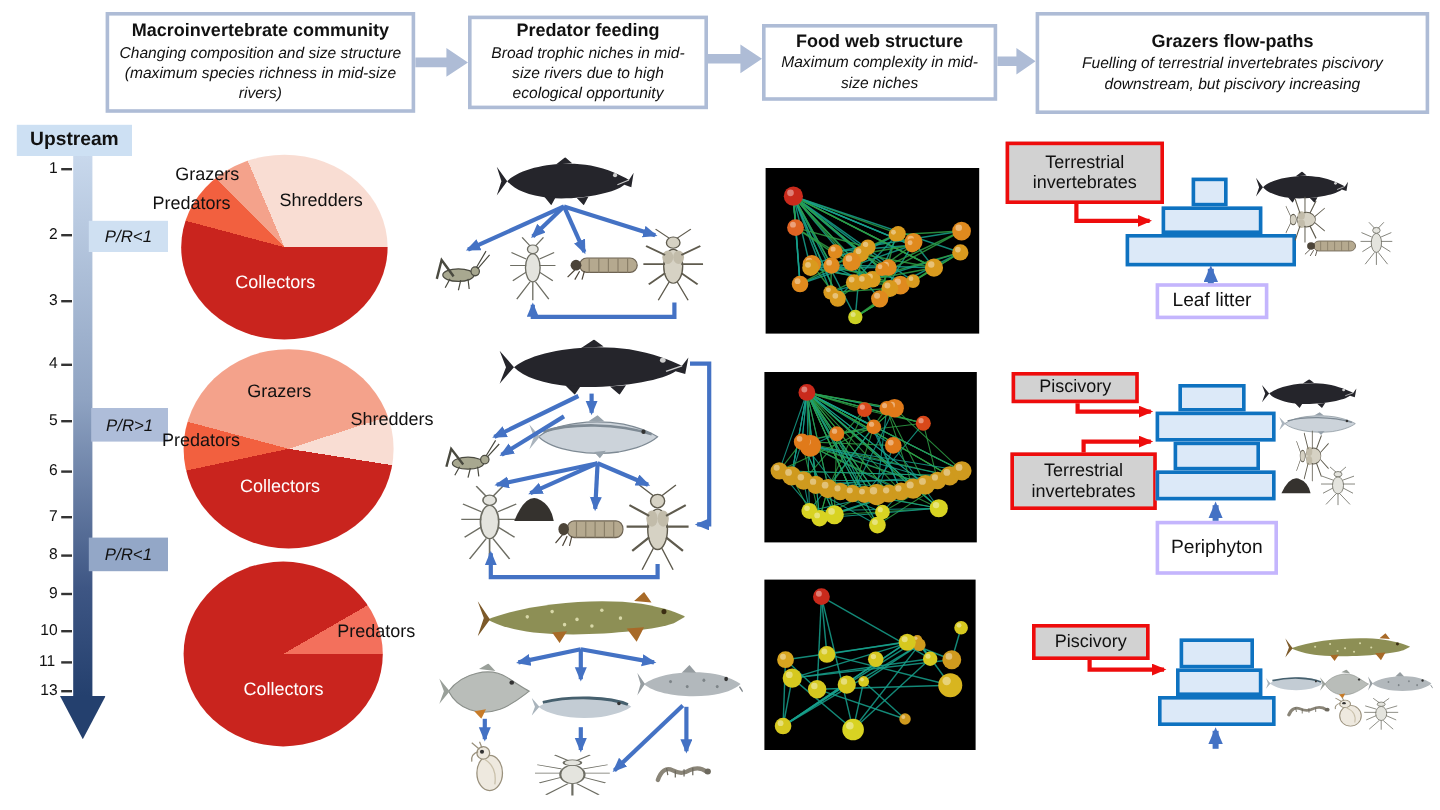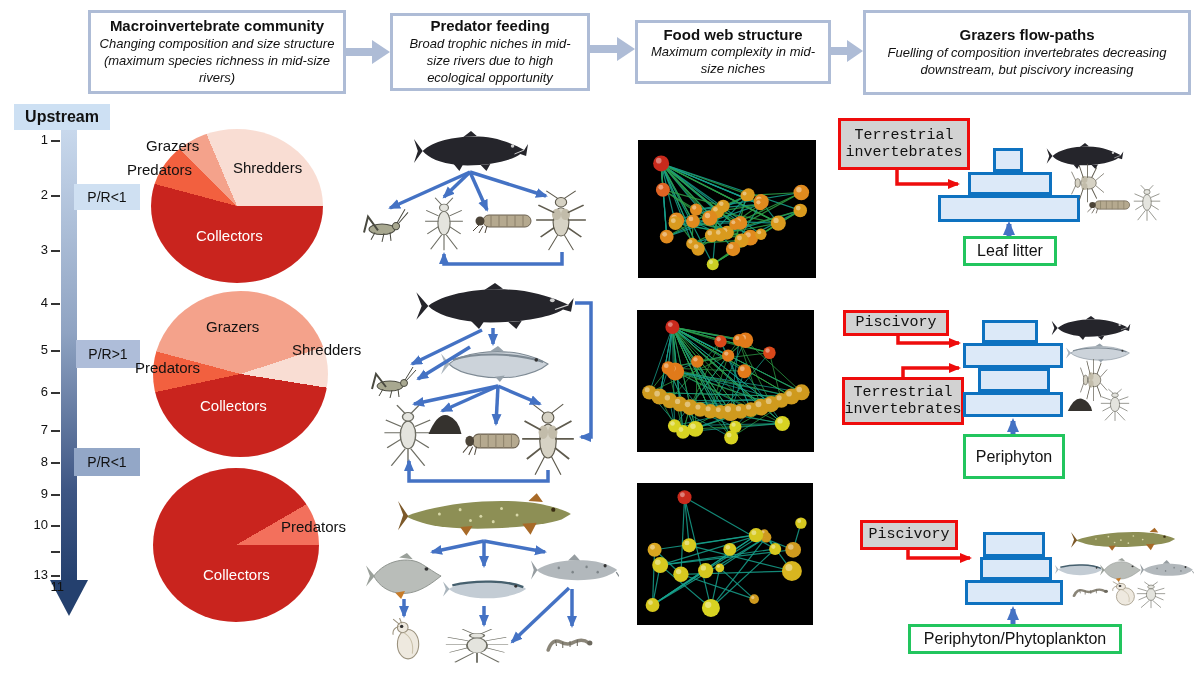--- a/index.html
+++ b/index.html
@@ -12,33 +12,33 @@
   .hbox .t{font-weight:bold;font-size:15px;line-height:1.25;}
   .hbox .s{font-style:italic;font-size:13px;line-height:1.3;}
   
   .railbar{background:linear-gradient(#c8d8ec,#8fa3c2 45%,#3e5684 80%,#24406e);}
   .railhead{background:#24406e;clip-path:polygon(0 0,100% 0,50% 100%);}
   .cap{font-weight:bold;font-size:16px;text-align:center;}
   .upstream{background:#cde0f3;}
   .downstream{background:#1f3864;color:#fff;}
   .tickdash{width:9px;height:2px;background:#333;}
   .ticknum{width:30px;text-align:right;font-size:13px;}
-  .prbadge{font-size:14px;text-align:center;line-height:1;display:flex;align-items:center;justify-content:center;}
+  .prbadge{font-size:14px;text-align:center;line-height:1;display:flex;align-items:center;justify-content:center;font-style:italic;}
   
   .pie{border-radius:50%;}
   .plabel{position:absolute;font-size:15px;white-space:nowrap;}
   .plabel.inv{color:#fff;}
   
   .fw{background:#000;}
   .fw svg{width:100%;height:100%;display:block;}
   
   .tier{background:#dce9f8;border:3px solid #0e72c0;}
   .graybox{background:#d2d2d2;border:3px solid #ee0c0c;display:flex;align-items:center;justify-content:center;
-           text-align:center;font-size:15px;line-height:1.15;font-family:Liberation Mono, monospace;}
-  .bluebox{background:#fff;border:3px solid #22c55e;display:flex;align-items:center;justify-content:center;
+           text-align:center;font-size:15px;line-height:1.15;}
+  .bluebox{background:#fff;border:3px solid #c4b5fd;display:flex;align-items:center;justify-content:center;
            text-align:center;font-size:16px;}
   .creature svg{width:100%;height:100%;display:block;}
   .rotccw svg{transform:rotate(-90deg);}
   #arrows{pointer-events:none;}
 </style>
 </head>
 <body>
 
 <div id="stage">
 
@@ -49,21 +49,21 @@
   <div class="abs hbox" style="left:390px;top:13px;width:200px;height:78px;">
     <div class="t">Predator feeding</div>
     <div class="s">Broad trophic niches in mid-size rivers due to high ecological opportunity</div>
   </div>
   <div class="abs hbox" style="left:635px;top:20px;width:196px;height:64px;">
     <div class="t">Food web structure</div>
     <div class="s">Maximum complexity in mid-size niches</div>
   </div>
   <div class="abs hbox" style="left:863px;top:10px;width:328px;height:85px;">
     <div class="t">Grazers flow-paths</div>
-    <div class="s">Fuelling of composition invertebrates decreasing downstream, but piscivory increasing</div>
+    <div class="s">Fuelling of terrestrial invertebrates piscivory downstream, but piscivory increasing</div>
   </div>
   <svg class="abs" style="left:346px;top:38px;" width="44" height="28">
     <polygon points="0,10 26,10 26,2 44,14 26,26 26,18 0,18" fill="#aebcd6"></polygon>
     </svg>
   <svg class="abs" style="left:590px;top:35px;" width="45" height="28">
     <polygon points="0,10 27,10 27,2 45,14 27,26 27,18 0,18" fill="#aebcd6"></polygon>
     </svg>
   <svg class="abs" style="left:831px;top:38px;" width="32" height="26">
     <polygon points="0,9 16,9 16,2 32,13 16,24 16,17 0,17" fill="#aebcd6"></polygon>
     </svg>
@@ -85,21 +85,21 @@
       <div class="abs ticknum" style="left: 18px; top: 384px;">6</div>
       <div class="abs tickdash" style="left: 51px; top: 392px;"></div>
       <div class="abs ticknum" style="left: 18px; top: 422px;">7</div>
       <div class="abs tickdash" style="left: 51px; top: 430px;"></div>
       <div class="abs ticknum" style="left: 18px; top: 454px;">8</div>
       <div class="abs tickdash" style="left: 51px; top: 462px;"></div>
       <div class="abs ticknum" style="left: 18px; top: 486px;">9</div>
       <div class="abs tickdash" style="left: 51px; top: 494px;"></div>
       <div class="abs ticknum" style="left: 18px; top: 517px;">10</div>
       <div class="abs tickdash" style="left: 51px; top: 525px;"></div>
-      <div class="abs ticknum" style="left: 34px; top: 543px; margin-top: 36px;">11</div>
+      <div class="abs ticknum" style="left: 16px; top: 543px;">11</div>
       <div class="abs tickdash" style="left: 51px; top: 551px;"></div>
       <div class="abs ticknum" style="left: 18px; top: 567px;">13</div>
       <div class="abs tickdash" style="left: 51px; top: 575px;"></div>
     </div>
   <div class="abs prbadge" style="left:74px;top:184px;width:66px;height:26px;background:#cfe0f2;">P/R&lt;1</div>
   <div class="abs prbadge" style="left:76px;top:340px;width:64px;height:28px;background:#aebdd9;">P/R&gt;1</div>
   <div class="abs prbadge" style="left:74px;top:448px;width:66px;height:28px;background:#93a7c7;">P/R&lt;1</div>
 
   <div class="abs" style="left:151px;top:129px;width:172px;height:154px;">
     <div class="pie abs" style="left: 0px; top: 0px; width: 172px; height: 154px; background: conic-gradient(rgb(249, 221, 211) 0deg, rgb(249, 221, 211) 90deg, rgb(201, 36, 30) 90deg, rgb(201, 36, 30) 285deg, rgb(242, 96, 63) 285deg, rgb(242, 96, 63) 315deg, rgb(244, 162, 139) 315deg, rgb(244, 162, 139) 337deg, rgb(249, 221, 211) 337deg, rgb(249, 221, 211) 360deg);"></div>
@@ -574,21 +574,20 @@
   <div class="abs tier" style="left:982px;top:320px;width:56px;height:23px;"></div>
   <div class="abs tier" style="left:963px;top:343px;width:100px;height:25px;"></div>
   <div class="abs tier" style="left:978px;top:368px;width:72px;height:24px;"></div>
   <div class="abs tier" style="left:963px;top:392px;width:100px;height:25px;"></div>
   <div class="abs bluebox" style="left:963px;top:434px;width:102px;height:45px;">Periphyton</div>
 
   <div class="abs graybox" style="left:860px;top:520px;width:98px;height:30px;">Piscivory</div>
   <div class="abs tier" style="left:983px;top:532px;width:62px;height:25px;"></div>
   <div class="abs tier" style="left:980px;top:557px;width:72px;height:23px;"></div>
   <div class="abs tier" style="left:965px;top:580px;width:98px;height:25px;"></div>
-  <div class="abs bluebox" style="left:908px;top:624px;width:214px;height:30px;">Periphyton/Phytoplankton</div>
 
   <span class="abs creature" style="left:413px;top:131px;width:116px;height:40px;">
       <svg viewBox="0 0 120 40" preserveAspectRatio="none">
         <path d="M10,20 C24,7 58,3 82,7 C97,10 108,15 115,19 L119,13 117,25 111,23 C103,30 72,36 46,34 C28,32 16,27 10,20 Z" fill="#25252b"></path>
         <path d="M10,20 L1,8 5,20 1,32 Z" fill="#25252b"></path>
         <path d="M52,6 L60,0 66,5 Z M42,33 L48,40 52,33 Z M70,34 L76,40 80,33 Z" fill="#25252b"></path>
         <circle cx="103" cy="15" r="1.8" fill="#cfcfcf"></circle>
         <path d="M115,19 L105,23" stroke="#cfcfcf" stroke-width="1" fill="none"></path>
       </svg>
     </span>

